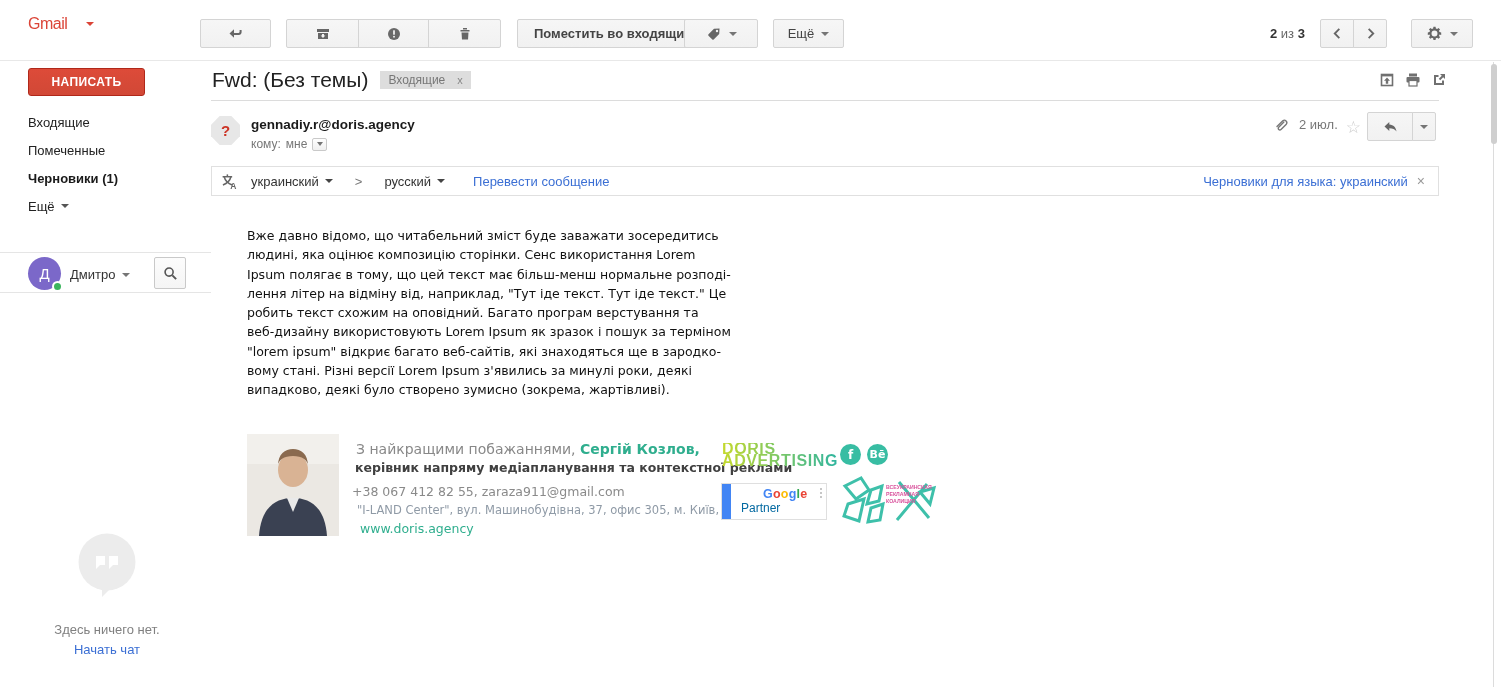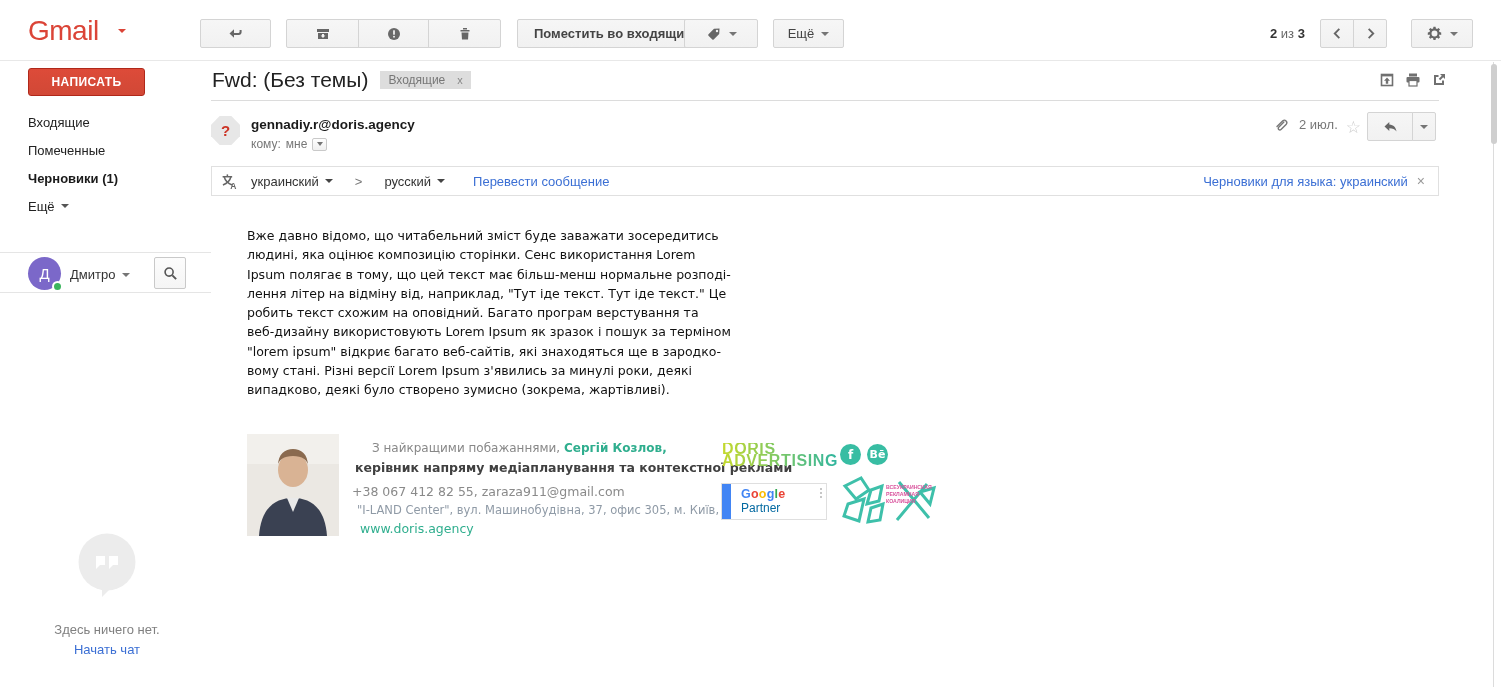--- a/index.html
+++ b/index.html
@@ -5,21 +5,21 @@
   * { margin:0; padding:0; box-sizing:border-box; }
   html,body { background:#fff; }
   .page {
     position:relative; width:1501px; height:687px; overflow:hidden;
     background:#fff; font-family:"Liberation Sans", sans-serif; color:#222;
   }
   .abs { position:absolute; }
 
   
   .topbar { position:absolute; top:0; left:0; width:1501px; height:61px; background:#fff; border-bottom:1px solid #e8e8e8; }
-  .gmail-logo { position:absolute; left:28px; top:15px; font-size:28px; color:#db4437; letter-spacing:-0.5px; cursor:pointer; display:flex; align-items:center; gap:19px; }
+  .gmail-logo { position:absolute; left:28px; top:15px; font-size:16px; color:#db4437; letter-spacing:-0.5px; cursor:pointer; display:flex; align-items:center; gap:19px; }
   .caret { display:inline-block; width:0; height:0; border-left:4px solid transparent; border-right:4px solid transparent; border-top:4px solid #757575; }
   .caret.red { border-top-color:#db4437; }
   .btn {
     display:flex; align-items:center; justify-content:center; gap:7px;
     height:29px; background:linear-gradient(#f6f6f6,#f1f1f1);
     border:1px solid #d4d4d4; border-radius:2px; color:#555;
     font-size:13px; cursor:pointer;
   }
   .btn-group { display:flex; }
   .btn-group .btn { border-radius:0; margin-left:-1px; }
@@ -80,40 +80,40 @@
   .link { color:#3b6fd4; cursor:pointer; text-decoration:none; }
   .tb-right { margin-left:auto; display:flex; align-items:center; gap:9px; padding-right:13px; }
   .tb-close { color:#999; font-size:14px; cursor:pointer; }
 
   .mail-body { position:absolute; left:247px; top:226px; white-space:pre;
     font-family:"DejaVu Sans", sans-serif; font-size:12.5px; line-height:19.3px; color:#111; }
 
   
   .sig-photo { position:absolute; left:247px; top:434px; width:92px; height:102px; }
   .sig-line { position:absolute; font-family:"DejaVu Sans", sans-serif; }
-  .sig-greeting { left:372px; top:441px; font-size:12px; color:#888; }
+  .sig-greeting { left:356px; top:441px; font-size:14px; color:#888; }
   .sig-name { color:#2fae8e; font-weight:bold; }
   .sig-role { left:355px; top:460px; font-size:12.5px; font-weight:bold; color:#404040; }
   .sig-contacts { left:352px; top:484px; font-size:12.5px; color:#8a8a8a; }
   .sig-address { left:357px; top:503px; font-size:11.5px; color:#8f9aa6; }
   .sig-site { left:360px; top:521px; font-size:12.5px; color:#2fae8e; cursor:pointer; }
 
   .doris-logo { position:absolute; left:722px; top:443px; font-size:16px; line-height:12px; font-weight:bold; letter-spacing:.6px;
     background:linear-gradient(90deg,#c5d92d,#2fb5a0); -webkit-background-clip:text; background-clip:text;
     color:transparent; -webkit-text-fill-color:transparent; cursor:pointer; }
   .soc-circle { position:absolute; top:444px; width:21px; height:21px; border-radius:50%; background:#38bda3; color:#fff;
     display:flex; align-items:center; justify-content:center; font-weight:bold; cursor:pointer; font-family:"DejaVu Sans",sans-serif; }
   .soc-fb { left:840px; font-size:12px; }
   .soc-be { left:867px; font-size:11px; }
 
   .gp-badge { position:absolute; left:721px; top:483px; width:106px; height:37px; background:#fff; border:1px solid #dfdfdf;
     display:flex; cursor:pointer; }
   .gp-stripe { width:9px; background:#4285F4; }
   .gp-text { padding:3px 0 0 10px; line-height:14px; }
-  .gp-google { font-size:12.5px; font-weight:bold; letter-spacing:.2px; }
+  .gp-google { font-size:12.5px; font-weight:bold; letter-spacing:.2px;margin-left:22px; }
   .gl0{color:#4285F4}.gl1{color:#EA4335}.gl2{color:#FBBC05}.gl3{color:#4285F4}.gl4{color:#34A853}.gl5{color:#EA4335}
   .gp-partner { font-size:12px; color:#0369a1; }
   .gp-dots { margin-left:auto; padding:4px 4px 0 0; display:flex; flex-direction:column; gap:2px; }
   .gp-dots i { width:2px; height:2px; background:#b5b5b5; border-radius:50%; }
 
   .vrk-logo { position:absolute; left:840px; top:474px; cursor:pointer; }
 
   
   .scroll-line { position:absolute; right:7px; top:62px; bottom:0; width:1px; background:#dcdcdc; }
   .scroll-thumb { position:absolute; right:4px; top:64px; width:6px; height:80px; background:#cfcfcf; border-radius:3px; }

